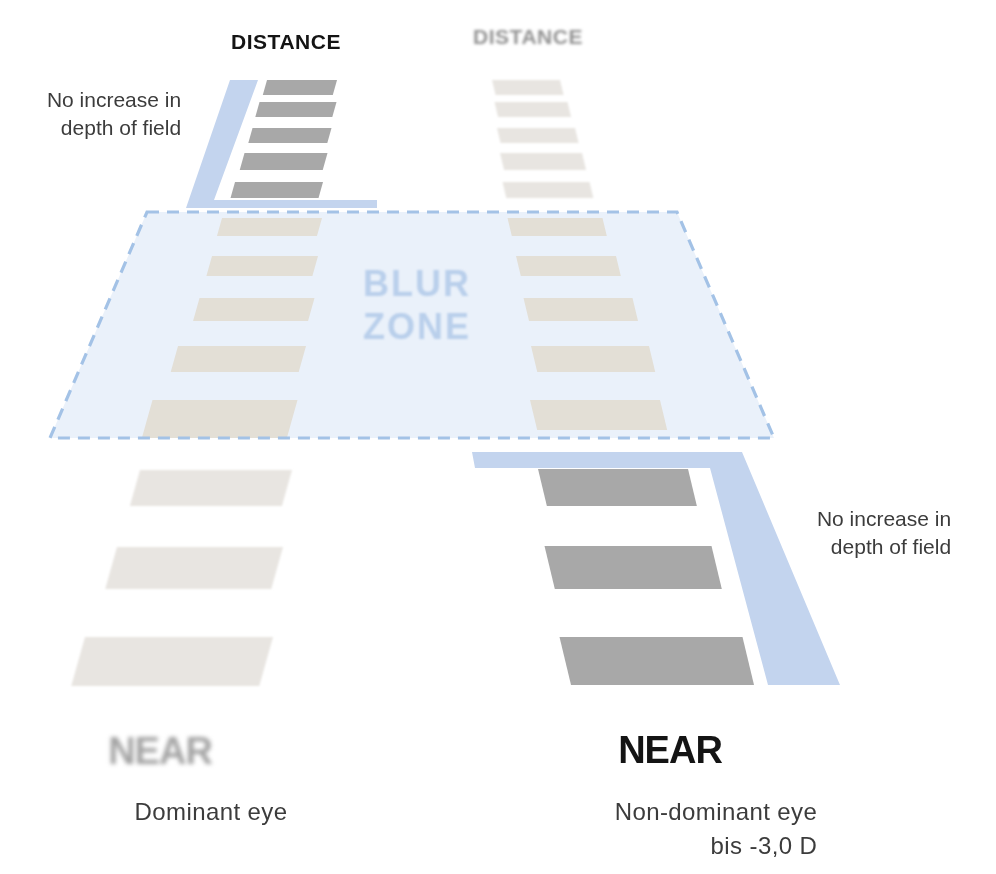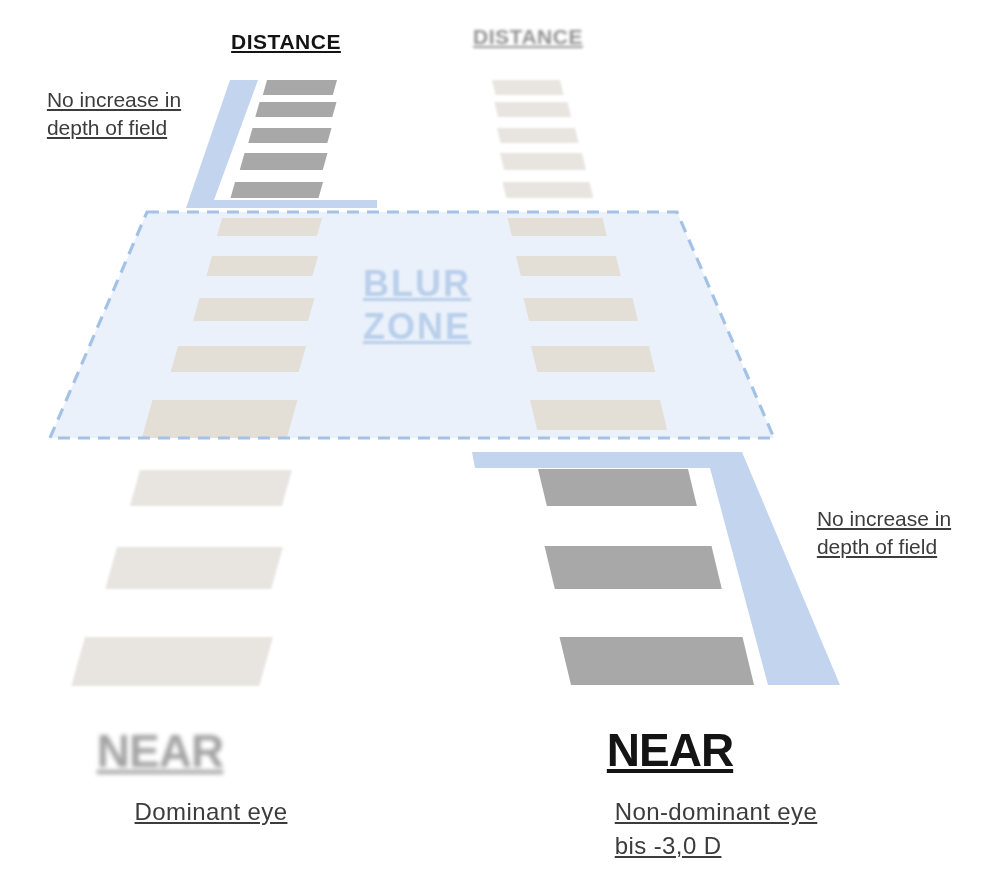--- a/index.html
+++ b/index.html
@@ -19,29 +19,29 @@
     position:relative;width:996px;height:874px;background:#ffffff;
     font-family:"Liberation Sans", sans-serif;overflow:hidden;
   }
   #diagram-svg{position:absolute;left:0;top:0;}
   .rung-dark{fill:var(--dark-rung);}
   .rung-light{fill:var(--light-rung);}
   .rung-zone{fill:var(--zone-rung);}
   .band{fill:var(--accent-blue);}
   .zone-fill{fill:var(--zone-fill);stroke:none;}
   .zone-border{fill:none;stroke:var(--zone-border);stroke-width:3.2;stroke-dasharray:12 8;}
-  .txt{position:absolute;transform:translateX(-50%);white-space:nowrap;text-align:left;text-decoration:underline;}
+  .txt{position:absolute;transform:translateX(-50%);white-space:nowrap;text-align:right;}
   .distance-label{font-weight:bold;font-size:21px;letter-spacing:.5px;color:var(--text-black);}
   .distance-label.is-blurred{color:var(--blurred-text);filter:blur(1.7px);}
   .annot{font-size:21px;line-height:28px;color:var(--text-dark);}
   .blurzone-label{
     font-weight:bold;font-size:36px;line-height:43px;letter-spacing:2px;
     color:var(--zone-text);filter:blur(.8px);
   }
-  .near-label{font-weight:bold;font-size:46px;line-height:46px;letter-spacing:-1px;color:var(--text-black);}
+  .near-label{font-weight:bold;font-size:38px;line-height:46px;letter-spacing:-1px;color:var(--text-black);}
   .near-label.is-blurred{color:#a3a3a3;filter:blur(2.3px);}
   .caption{font-size:24px;line-height:34px;letter-spacing:.4px;color:var(--text-dark);margin-left:46px;}
   .pm{font-size:17px;vertical-align:3px;}
 </style>
 </head>
 <body>
 
 <div id="stage">
 
   <svg id="diagram-svg" width="996" height="874" viewBox="0 0 996 874">

